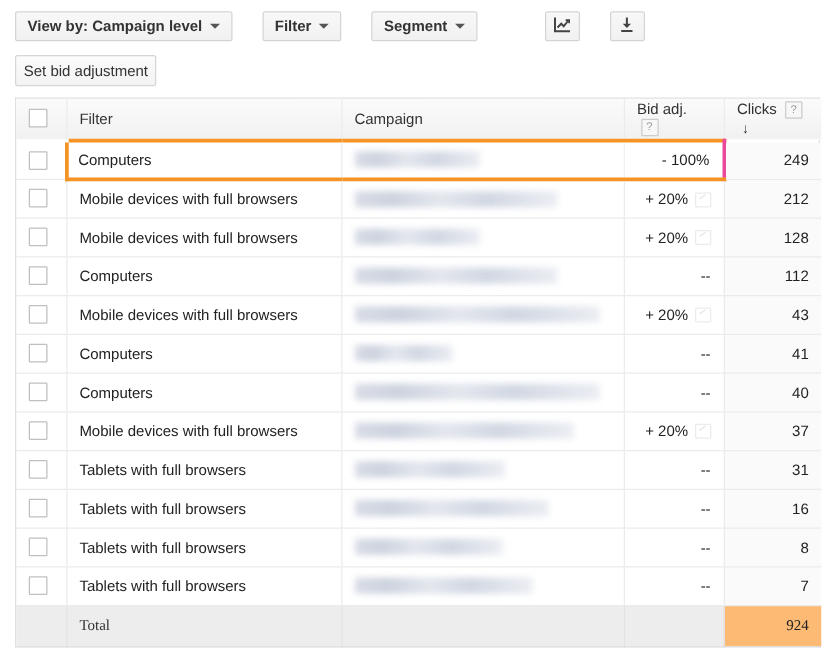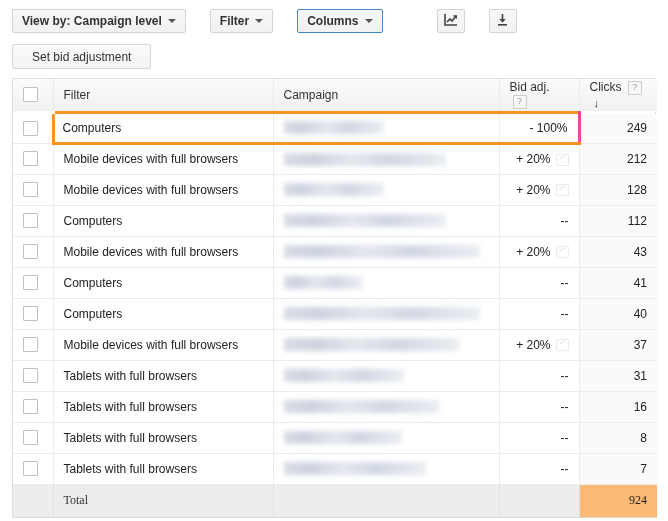--- a/index.html
+++ b/index.html
@@ -73,21 +73,21 @@
   }
 
   
   .actionbar {
     padding: 4px 0 9px 12px;
   }
   .btn-plain {
     display: inline-flex;
     align-items: center;
     height: 25px;
-    padding: 0 19px;
+    padding: 0 6px;
     background: linear-gradient(#fbfbfb, #f3f3f3);
     border: 1px solid #d6d6d6;
     border-radius: 2px;
     font-size: 12px;
     color: #333333;
     box-sizing: border-box;
     cursor: default;
   }
 
   
@@ -231,22 +231,22 @@
 
 <div class="toolbar">
   <div class="btn">
     <span>View by: Campaign level</span>
     <span class="caret"></span>
   </div>
   <div class="btn">
     <span>Filter</span>
     <span class="caret"></span>
   </div>
-  <div class="btn focused">
-    <span>Columns</span>
+  <div class="btn">
+    <span>Segment</span>
     <span class="caret"></span>
   </div>
 
   <div style="width:6px"></div>
 
   <div class="icon-btn">
     <span>
       <svg width="15" height="14" viewBox="0 0 15 14">
         <path d="M2,1 L2,12 L14,12" fill="none" stroke="#444" stroke-width="1.6"></path>
         <path d="M4,9 L7,6 L9,8 L13,3" fill="none" stroke="#444" stroke-width="1.6"></path>

